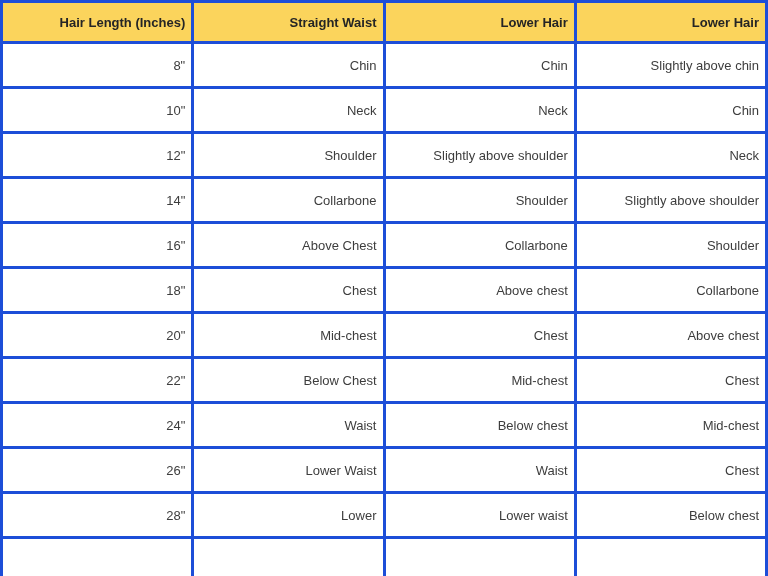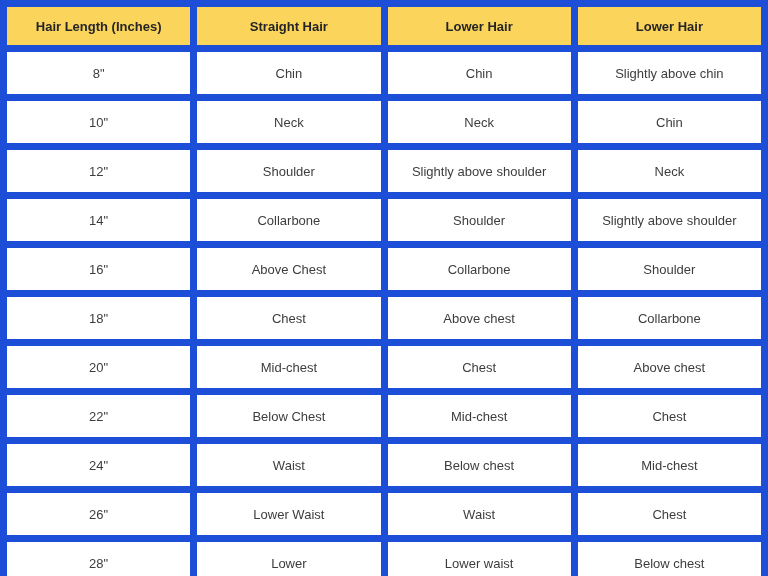--- a/index.html
+++ b/index.html
@@ -13,22 +13,22 @@
     background: #ffffff;
     font-family: "Liberation Sans", sans-serif;
   }
   table.hair-table {
     width: 768px;
     border-collapse: collapse;
     table-layout: fixed;
   }
   table.hair-table th,
   table.hair-table td {
-    border: 7px solid #1d4ed8;
-    text-align: center;
+    border: 3px solid #1d4ed8;
+    text-align: right;
     vertical-align: middle;
     padding: 0 6px;
     overflow: hidden;
     white-space: nowrap;
   }
   table.hair-table th {
     background: #fbd45c;
     height: 38px;
     font-size: 13px;
     font-weight: 700;
@@ -45,21 +45,21 @@
     height: 42px;
   }
 </style>
 </head>
 <body>
 
 <table class="hair-table">
   <thead>
     <tr>
       <th>Hair Length (Inches)</th>
-      <th>Straight Hair</th>
+      <th>Straight Waist</th>
       <th>Lower Hair</th>
       <th>Lower Hair</th>
     </tr>
   </thead>
   <tbody>
     <tr>
       <td>8"</td>
       <td>Chin</td>
       <td>Chin</td>
       <td>Slightly above chin</td>

